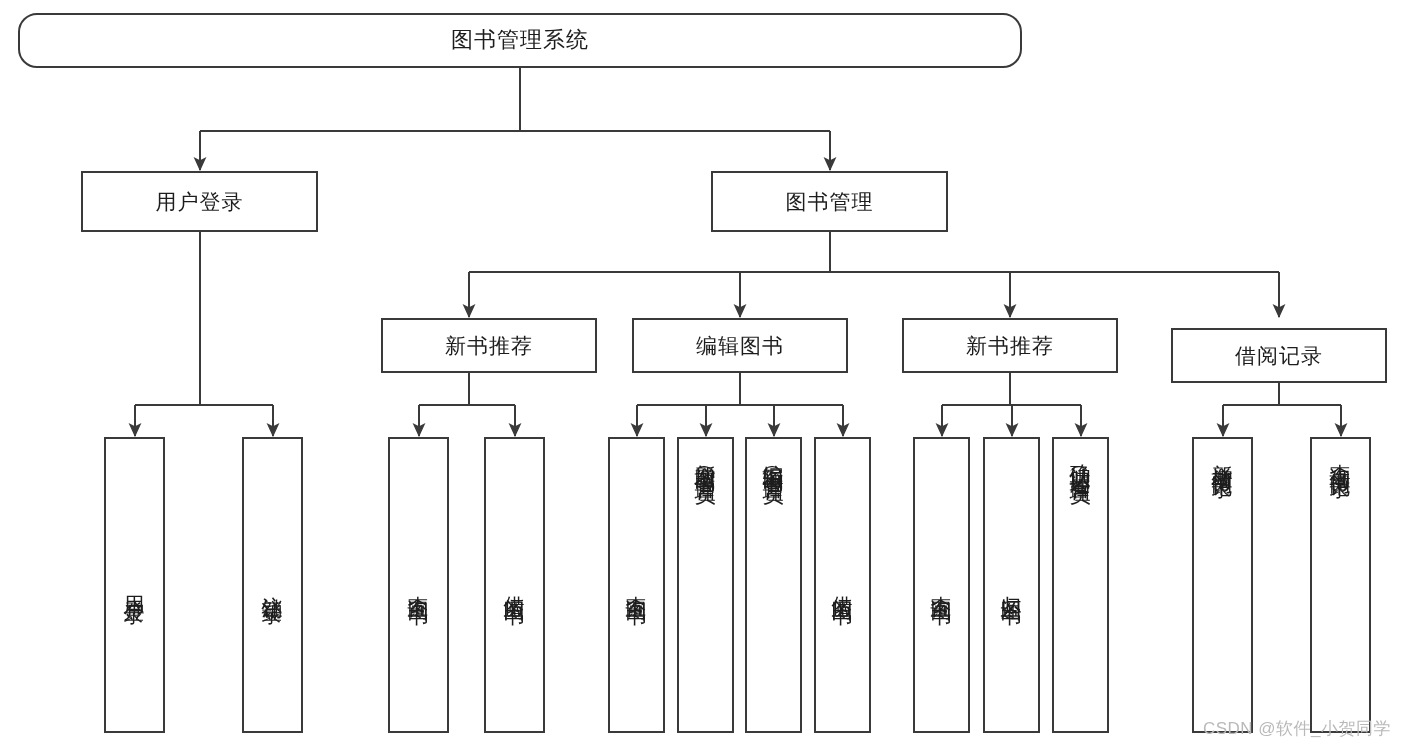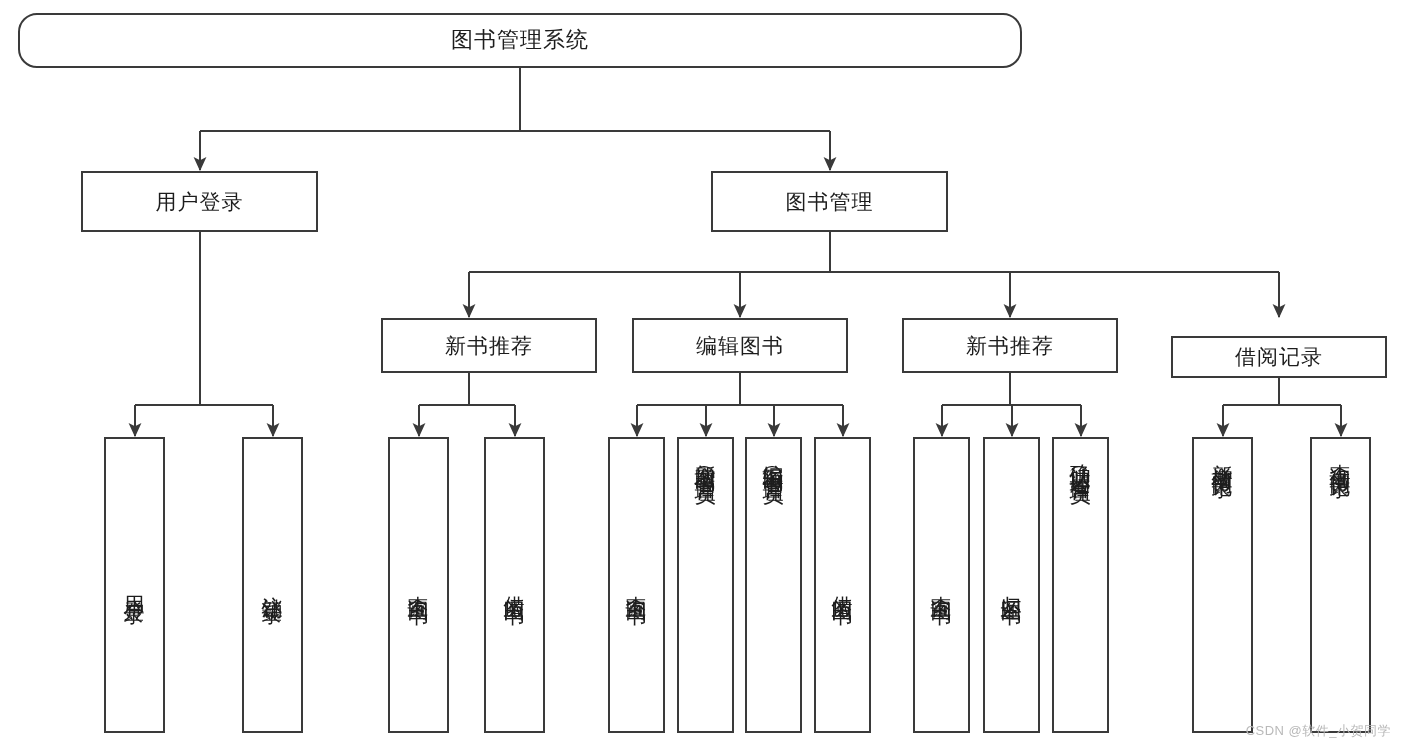--- a/index.html
+++ b/index.html
@@ -57,21 +57,21 @@
     overflow: hidden;
   }
   .node.vert.centered {
     justify-content: center;
     padding-top: 0;
   }
   .watermark {
     position: absolute;
     right: 14px;
     bottom: 7px;
-    font-size: 13px;
+    font-size: 17px;
     color: #b9b9b9;
     letter-spacing: 0.5px;
     white-space: nowrap;
     user-select: none;
   }
 </style>
 </head>
 <body>
 
 <div id="canvas">
@@ -127,21 +127,21 @@
       </div>
       <div class="node horiz" style="left: 381px; top: 318px; width: 216px; height: 55px;">
         <span>新书推荐</span>
       </div>
       <div class="node horiz" style="left: 632px; top: 318px; width: 216px; height: 55px;">
         <span>编辑图书</span>
       </div>
       <div class="node horiz" style="left: 902px; top: 318px; width: 216px; height: 55px;">
         <span>新书推荐</span>
       </div>
-      <div class="node horiz" style="left: 1171px; top: 336px; width: 216px; height: 42px;">
+      <div class="node horiz" style="left: 1171px; top: 328px; width: 216px; height: 55px;">
         <span>借阅记录</span>
       </div>
       <div class="node vert centered" style="left: 104px; top: 437px; width: 61px; height: 296px;">
         <span>用户登录</span>
       </div>
       <div class="node vert centered" style="left: 242px; top: 437px; width: 61px; height: 296px;">
         <span>注销登录</span>
       </div>
       <div class="node vert centered" style="left: 388px; top: 437px; width: 61px; height: 296px;">
         <span>查询图书</span>

